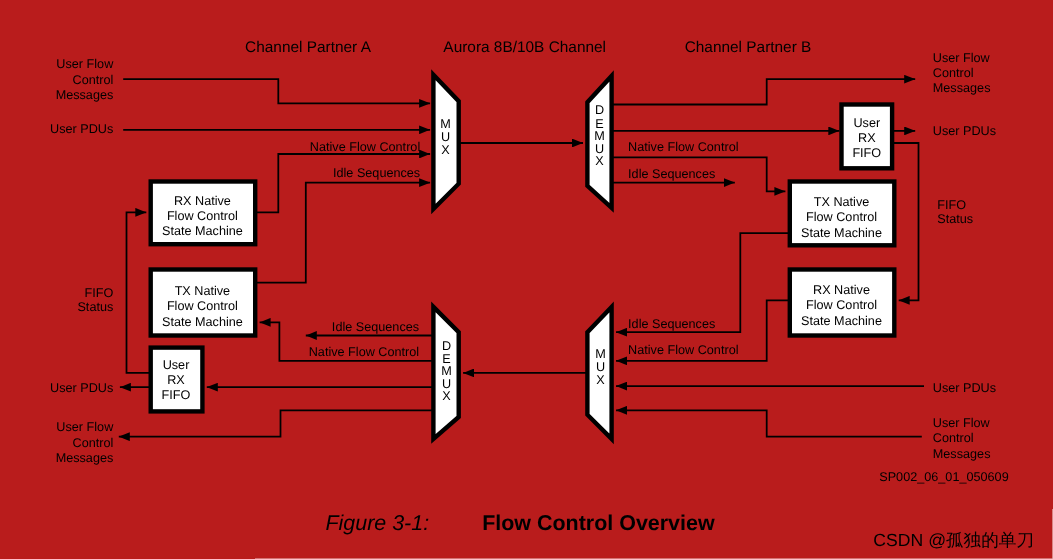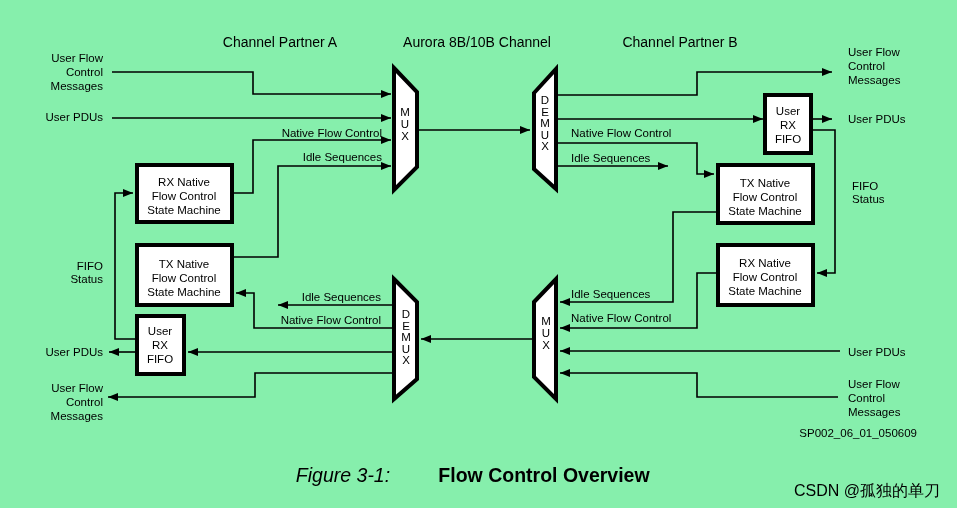--- a/index.html
+++ b/index.html
@@ -1,16 +1,16 @@
 <!DOCTYPE html>
 <html><head>
 <meta charset="utf-8">
 <style>
   html,body{margin:0;padding:0;background:#ffffff;}
-  .stage{position:relative;width:957px;height:508px;background:#86efac;overflow:hidden;text-align:center;}
+  .stage{position:relative;width:957px;height:508px;background:#b91c1c;overflow:hidden;text-align:center;}
   svg{display:block;}
   text{font-family:"Liberation Sans","DejaVu Sans",sans-serif;fill:#000;}
   .wire{stroke:#000;stroke-width:1.6;fill:none;marker-end:url(#arr);}
   .shape{fill:#fff;stroke:#000;stroke-width:4;stroke-linejoin:miter;}
   .box{fill:#fff;stroke:#000;stroke-width:4;}
   .hdr{font-size:14px;}
   .lbl{font-size:11.5px;}
   .blk{font-size:11.5px;}
   .code{font-size:11.5px;}
   .cap-i{font-size:19.5px;font-style:italic;}

